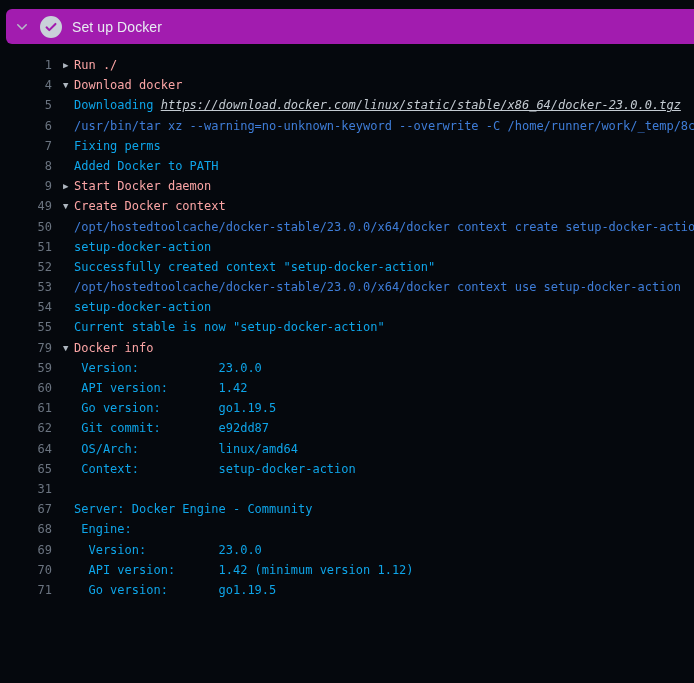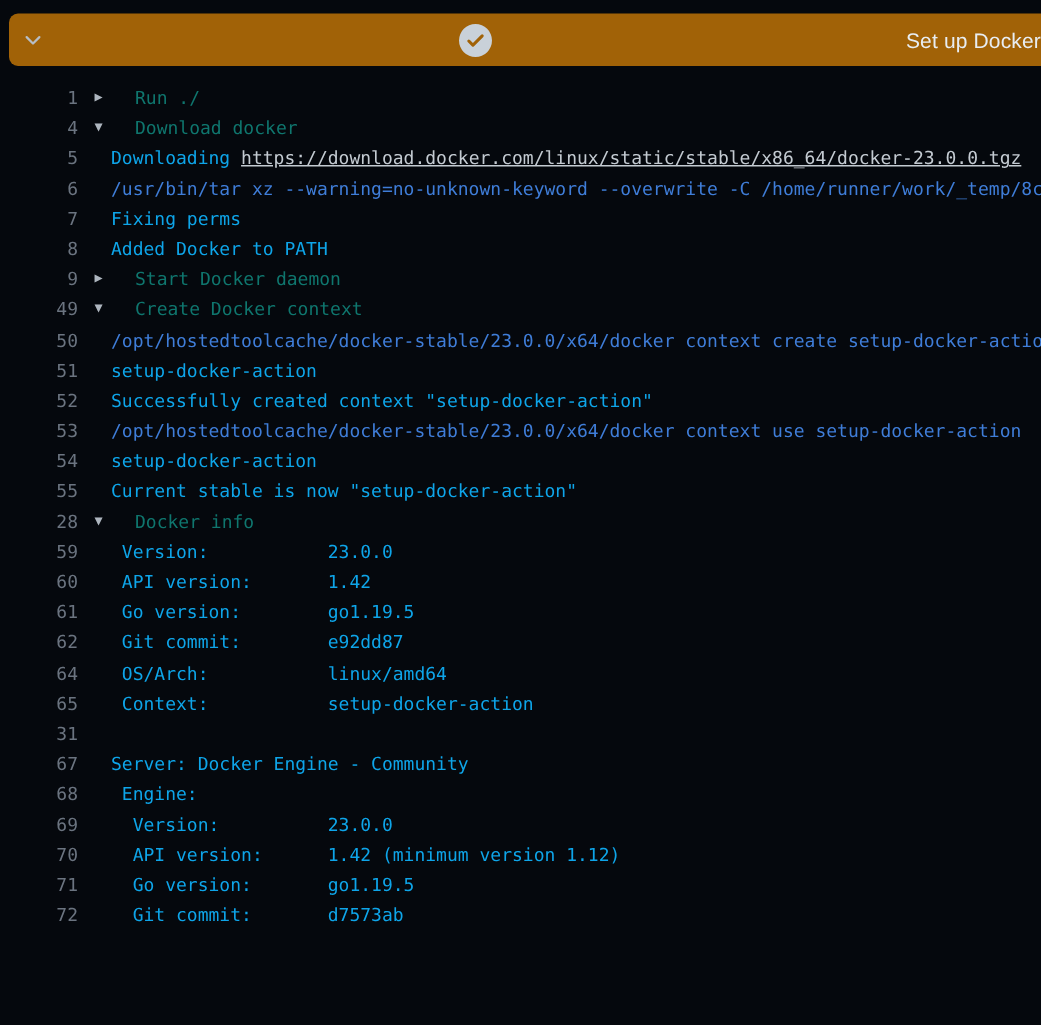--- a/index.html
+++ b/index.html
@@ -4,23 +4,23 @@
 <style>
   html,body{margin:0;padding:0;}
   body{
     width:694px;height:683px;overflow:hidden;
     background:#05080d;
     font-family:"DejaVu Sans Mono","Liberation Mono",monospace;
     position:relative;
   }
   .step-header{
     position:absolute;left:6px;top:9px;right:0;height:35px;
-    background:#a16207;border-radius:6px 0 0 6px;
+    background:#a21caf;border-radius:6px 0 0 6px;
     display:flex;align-items:center;gap:10px;padding-left:8px;
-    cursor:pointer;box-sizing:border-box;justify-content:space-between;
+    cursor:pointer;box-sizing:border-box;
   }
   .chev{width:16px;height:16px;display:flex;align-items:center;justify-content:center;flex:0 0 16px;}
   .statusicon{width:22px;height:22px;flex:0 0 22px;display:flex;align-items:center;justify-content:center;}
   .step-title{
     font-family:"Liberation Sans","DejaVu Sans",sans-serif;
     font-size:14px;font-weight:400;color:#e8edf2;letter-spacing:.1px;
   }
   .log{position:absolute;top:55px;left:0;right:0;}
   .row{
     display:flex;height:20.2px;line-height:20.2px;
@@ -28,23 +28,23 @@
   }
   .num{
     flex:0 0 52px;text-align:right;color:#6b7480;
     text-decoration:none;cursor:pointer;display:block;
   }
   .mark{
     flex:0 0 22px;box-sizing:border-box;padding-left:11px;
     font-size:9px;color:#aeb6bf;cursor:pointer;
   }
   .txt{color:#0ea5e9;}
-  .ttl{color:#0f766e;cursor:pointer;margin-left:16px;}
+  .ttl{color:#fca5a5;cursor:pointer;}
   .cmd{color:#3f7dd8;}
-  .lnk{color:#c4cbd2;text-decoration:underline;cursor:pointer;}
+  .lnk{color:#c4cbd2;text-decoration:underline;cursor:pointer;font-style:italic;}
 </style>
 </head>
 <body>
 
 <div class="step-header">
   <span class="chev">
     <svg width="16" height="16" viewBox="0 0 16 16" aria-hidden="true">
       <path fill="#b6bec7" d="M12.78 5.22a.75.75 0 010 1.06l-4.25 4.25a.75.75 0 01-1.06 0L3.22 6.28a.75.75 0 011.06-1.06L8 8.94l3.72-3.72a.75.75 0 011.06 0z"></path>
     </svg>
   </span>
@@ -64,27 +64,26 @@
     <div class="row"><a class="num">7</a><span class="mark"></span><span class="txt">Fixing perms</span></div>
     <div class="row"><a class="num">8</a><span class="mark"></span><span class="txt">Added Docker to PATH</span></div>
     <div class="row"><a class="num">9</a><span class="mark">▶</span><span class="txt ttl">Start Docker daemon</span></div>
     <div class="row"><a class="num">49</a><span class="mark">▼</span><span class="txt ttl">Create Docker context</span></div>
     <div class="row"><a class="num">50</a><span class="mark"></span><span class="txt cmd">/opt/hostedtoolcache/docker-stable/23.0.0/x64/docker context create setup-docker-action </span></div>
     <div class="row"><a class="num">51</a><span class="mark"></span><span class="txt">setup-docker-action</span></div>
     <div class="row"><a class="num">52</a><span class="mark"></span><span class="txt">Successfully created context "setup-docker-action"</span></div>
     <div class="row"><a class="num">53</a><span class="mark"></span><span class="txt cmd">/opt/hostedtoolcache/docker-stable/23.0.0/x64/docker context use setup-docker-action</span></div>
     <div class="row"><a class="num">54</a><span class="mark"></span><span class="txt">setup-docker-action</span></div>
     <div class="row"><a class="num">55</a><span class="mark"></span><span class="txt">Current stable is now "setup-docker-action"</span></div>
-    <div class="row"><a class="num">28</a><span class="mark">▼</span><span class="txt ttl">Docker info</span></div>
+    <div class="row"><a class="num">79</a><span class="mark">▼</span><span class="txt ttl">Docker info</span></div>
     <div class="row"><a class="num">59</a><span class="mark"></span><span class="txt"> Version:           23.0.0</span></div>
     <div class="row"><a class="num">60</a><span class="mark"></span><span class="txt"> API version:       1.42</span></div>
     <div class="row"><a class="num">61</a><span class="mark"></span><span class="txt"> Go version:        go1.19.5</span></div>
     <div class="row"><a class="num">62</a><span class="mark"></span><span class="txt"> Git commit:        e92dd87</span></div>
     <div class="row"><a class="num">64</a><span class="mark"></span><span class="txt"> OS/Arch:           linux/amd64</span></div>
     <div class="row"><a class="num">65</a><span class="mark"></span><span class="txt"> Context:           setup-docker-action</span></div>
     <div class="row"><a class="num">31</a><span class="mark"></span><span class="txt"></span></div>
     <div class="row"><a class="num">67</a><span class="mark"></span><span class="txt">Server: Docker Engine - Community</span></div>
     <div class="row"><a class="num">68</a><span class="mark"></span><span class="txt"> Engine:</span></div>
     <div class="row"><a class="num">69</a><span class="mark"></span><span class="txt">  Version:          23.0.0</span></div>
     <div class="row"><a class="num">70</a><span class="mark"></span><span class="txt">  API version:      1.42 (minimum version 1.12)</span></div>
     <div class="row"><a class="num">71</a><span class="mark"></span><span class="txt">  Go version:       go1.19.5</span></div>
-    <div class="row"><a class="num">72</a><span class="mark"></span><span class="txt">  Git commit:       d7573ab</span></div>
   </div>
 
 </body></html>

